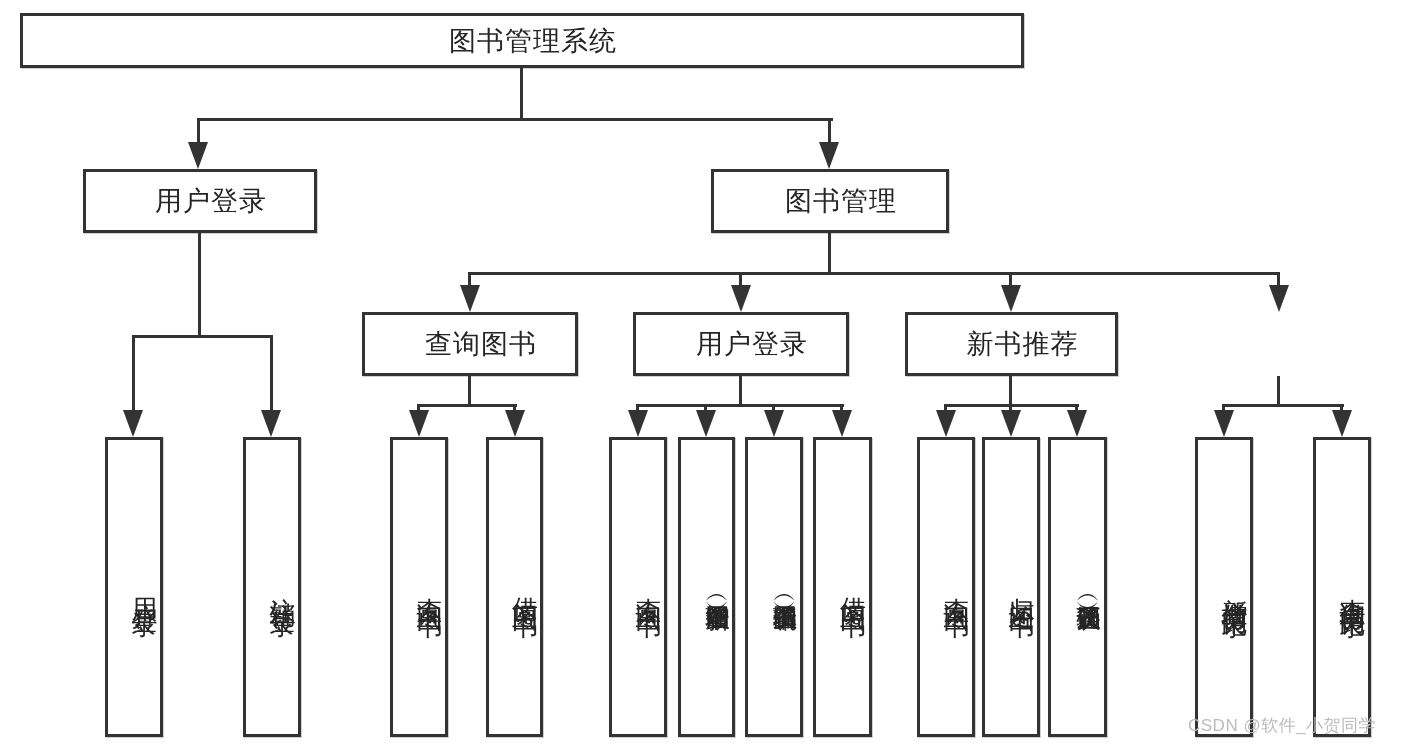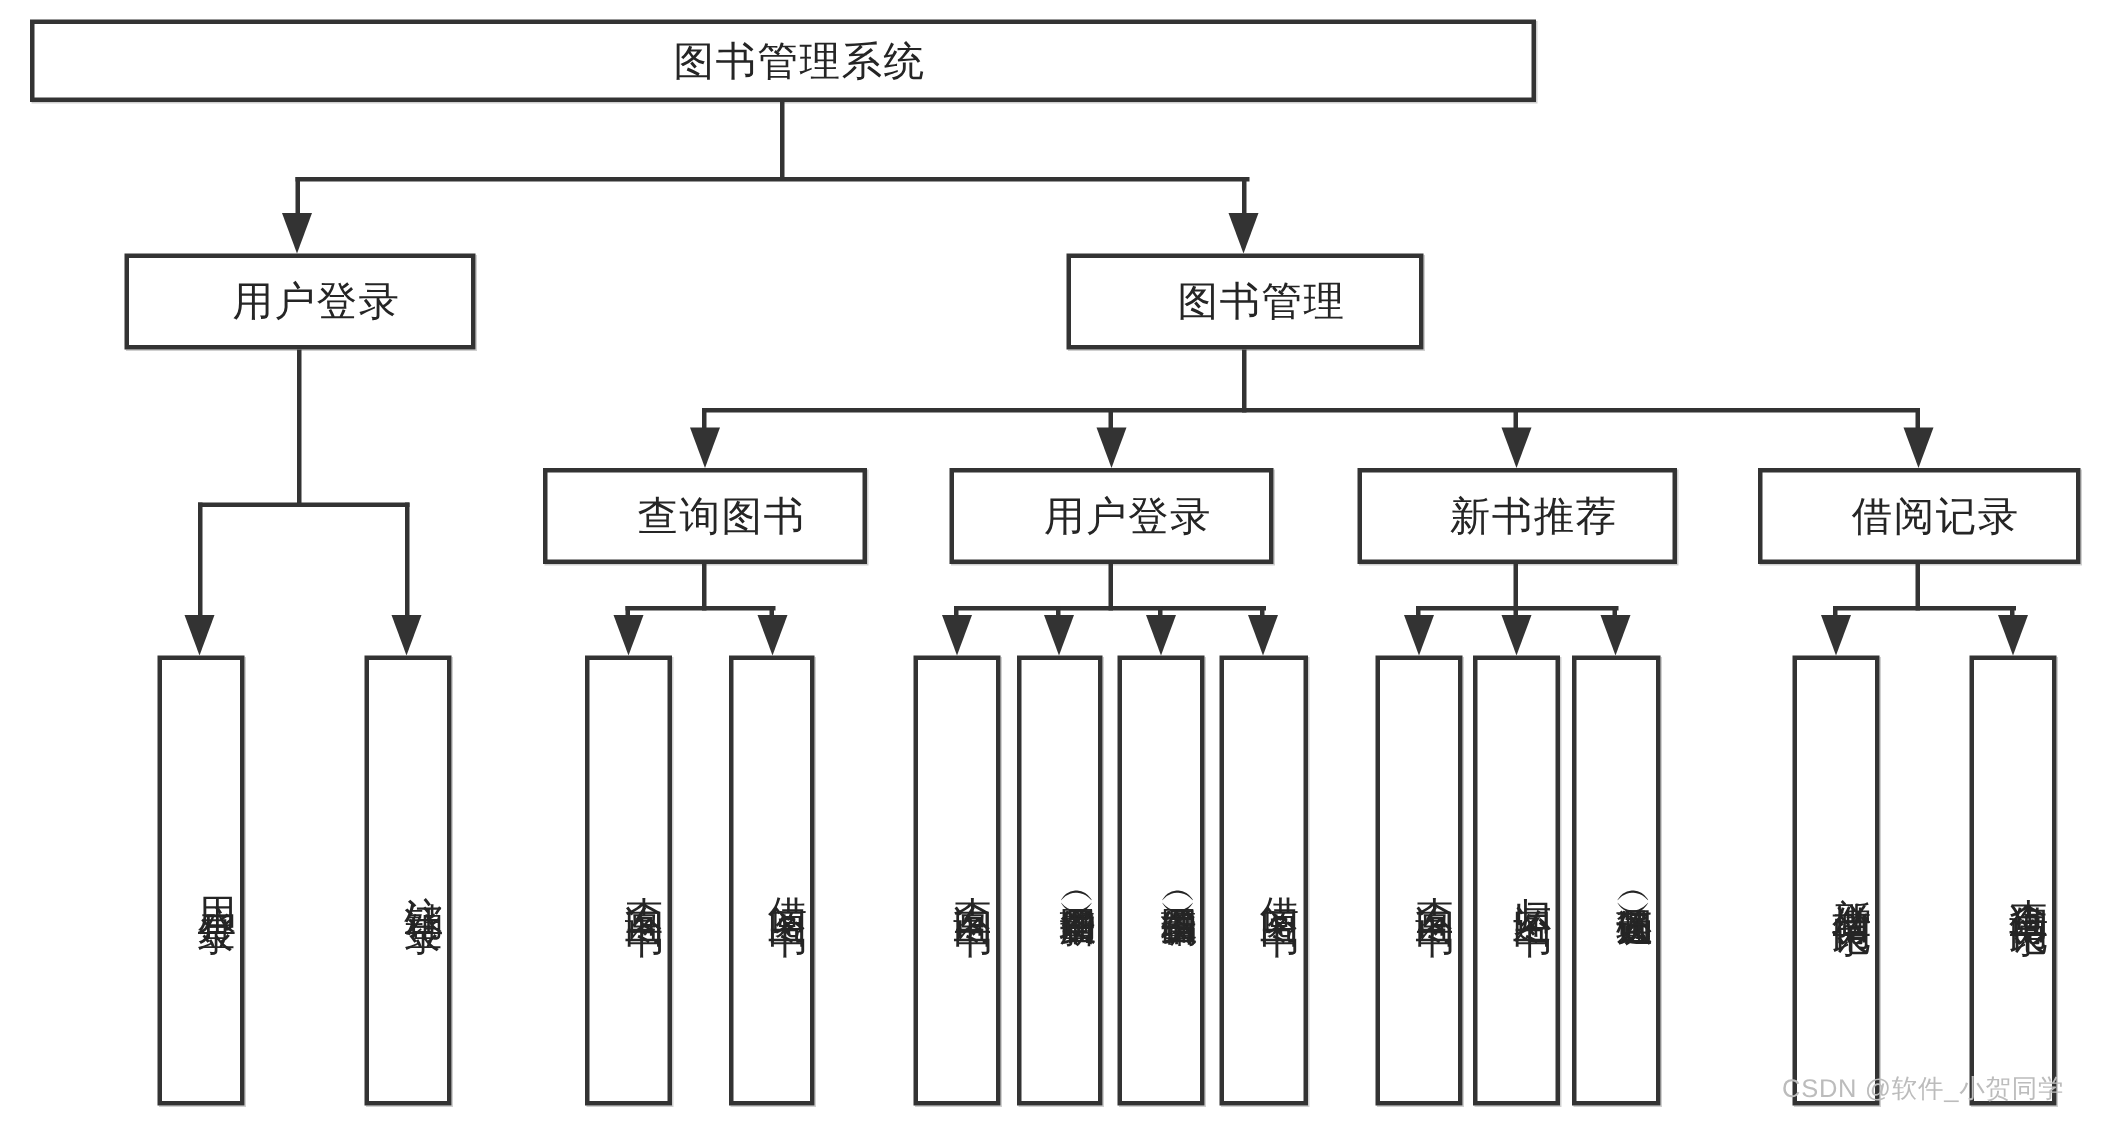--- a/index.html
+++ b/index.html
@@ -70,21 +70,20 @@
 <div class="canvas">
 
   <div class="box hbox" style="left:20px;top:13px;width:1004px;height:55px">图书管理系统</div>
 
   <div class="box hbox" style="left:83px;top:169px;width:234px;height:64px">用户登录</div>
   <div class="box hbox" style="left:711px;top:169px;width:238px;height:64px">图书管理</div>
 
   <div class="box hbox" style="left:362px;top:312px;width:216px;height:64px">查询图书</div>
   <div class="box hbox" style="left:633px;top:312px;width:216px;height:64px">用户登录</div>
   <div class="box hbox" style="left:905px;top:312px;width:213px;height:64px">新书推荐</div>
-  <div class="box hbox" style="left:1172px;top:312px;width:215px;height:64px">借阅记录</div>
 
   <div class="box vbox" style="left:105px;top:437px;width:58px;height:300px">用户登录</div>
   <div class="box vbox" style="left:243px;top:437px;width:58px;height:300px">注销登录</div>
 
   <div class="box vbox" style="left:390px;top:437px;width:58px;height:300px">查询图书</div>
   <div class="box vbox" style="left:486px;top:437px;width:57px;height:300px">借阅图书</div>
 
   <div class="box vbox" style="left:609px;top:437px;width:58px;height:300px">查询图书</div>
   <div class="box vbox tight" style="left:678px;top:437px;width:57px;height:300px">新增图书（管理员）</div>
   <div class="box vbox tight" style="left:745px;top:437px;width:58px;height:300px">编辑图书（管理员）</div>

